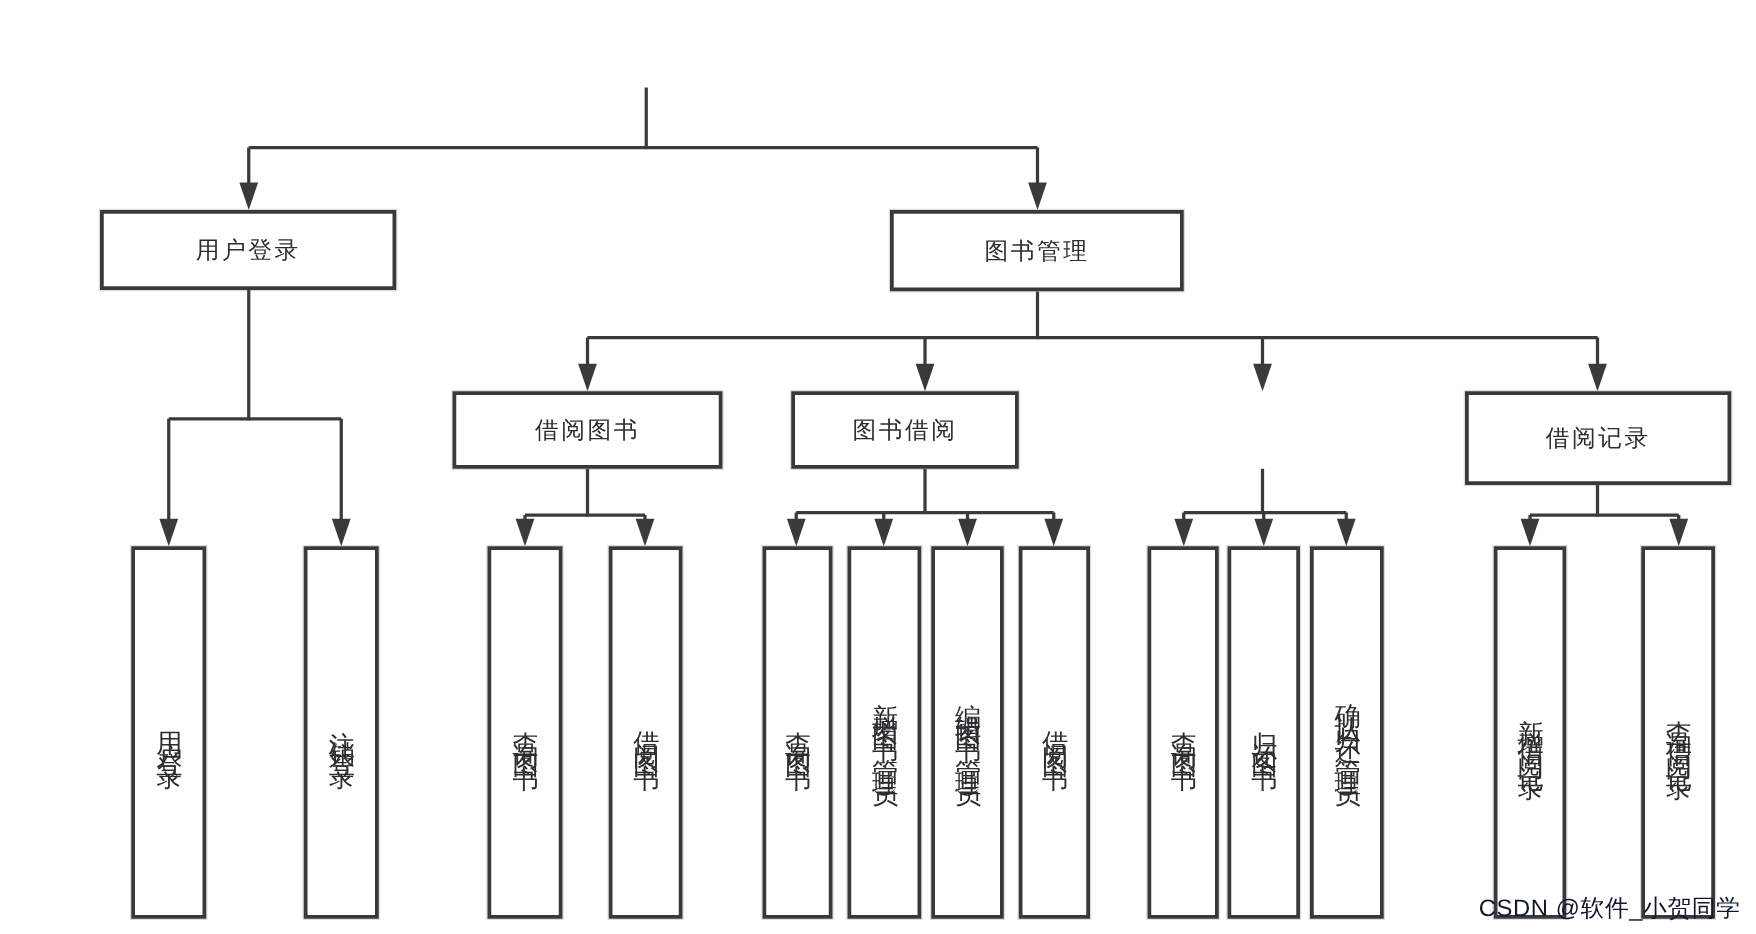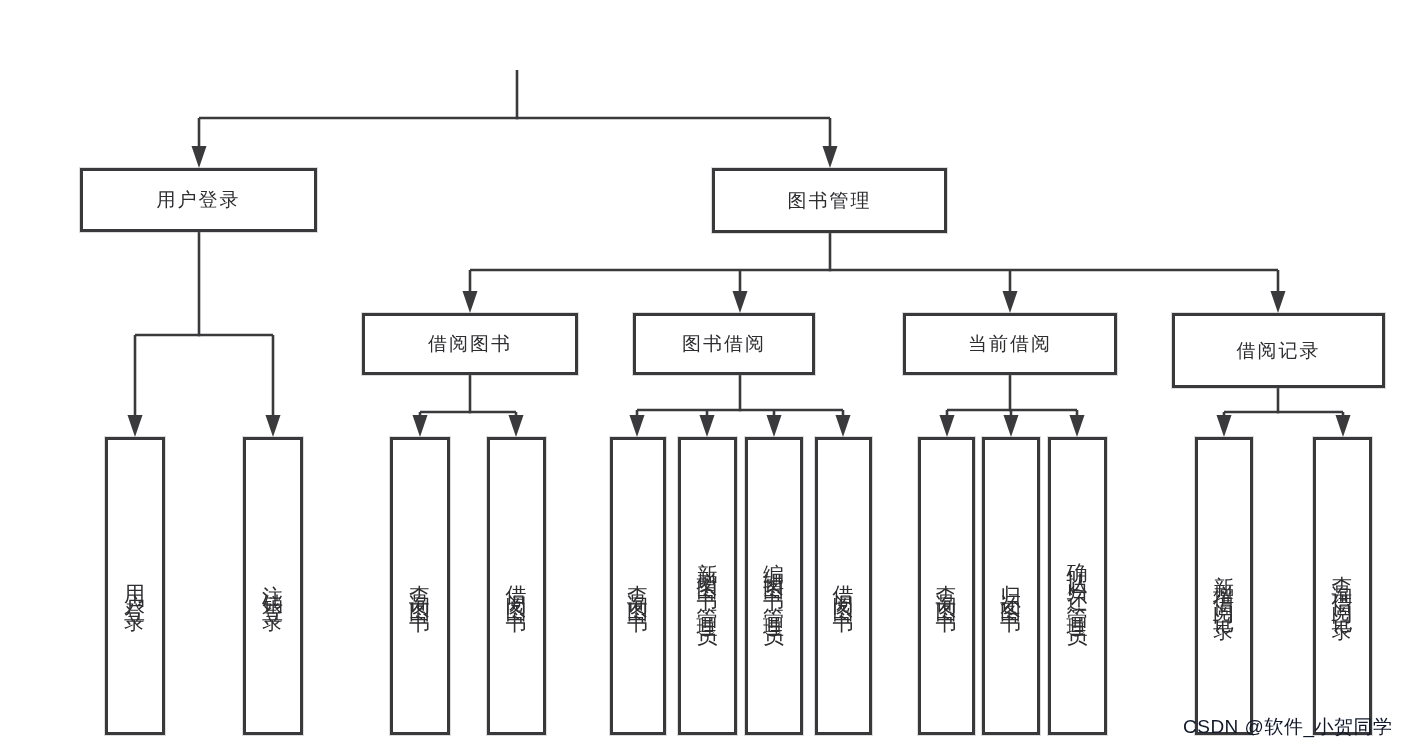--- a/index.html
+++ b/index.html
@@ -134,23 +134,20 @@
   <div class="node h-node" style="left:712px;top:168px;width:235px;height:65px">
     <span>图书管理</span>
   </div>
 
   <div class="node h-node" style="left:362px;top:313px;width:216px;height:62px">
     <span>借阅图书</span>
   </div>
   <div class="node h-node" style="left:633px;top:313px;width:182px;height:62px">
     <span>图书借阅</span>
   </div>
-  <div class="node h-node" style="left:903px;top:313px;width:214px;height:62px">
-    <span>当前借阅</span>
-  </div>
   <div class="node h-node" style="left:1172px;top:313px;width:213px;height:75px">
     <span>借阅记录</span>
   </div>
 
   <div class="node v-node" style="left:105px;top:437px;width:60px;height:298px">
     <span>用户登录</span>
   </div>
   <div class="node v-node" style="left:243px;top:437px;width:60px;height:298px">
     <span>注销登录</span>
   </div>

